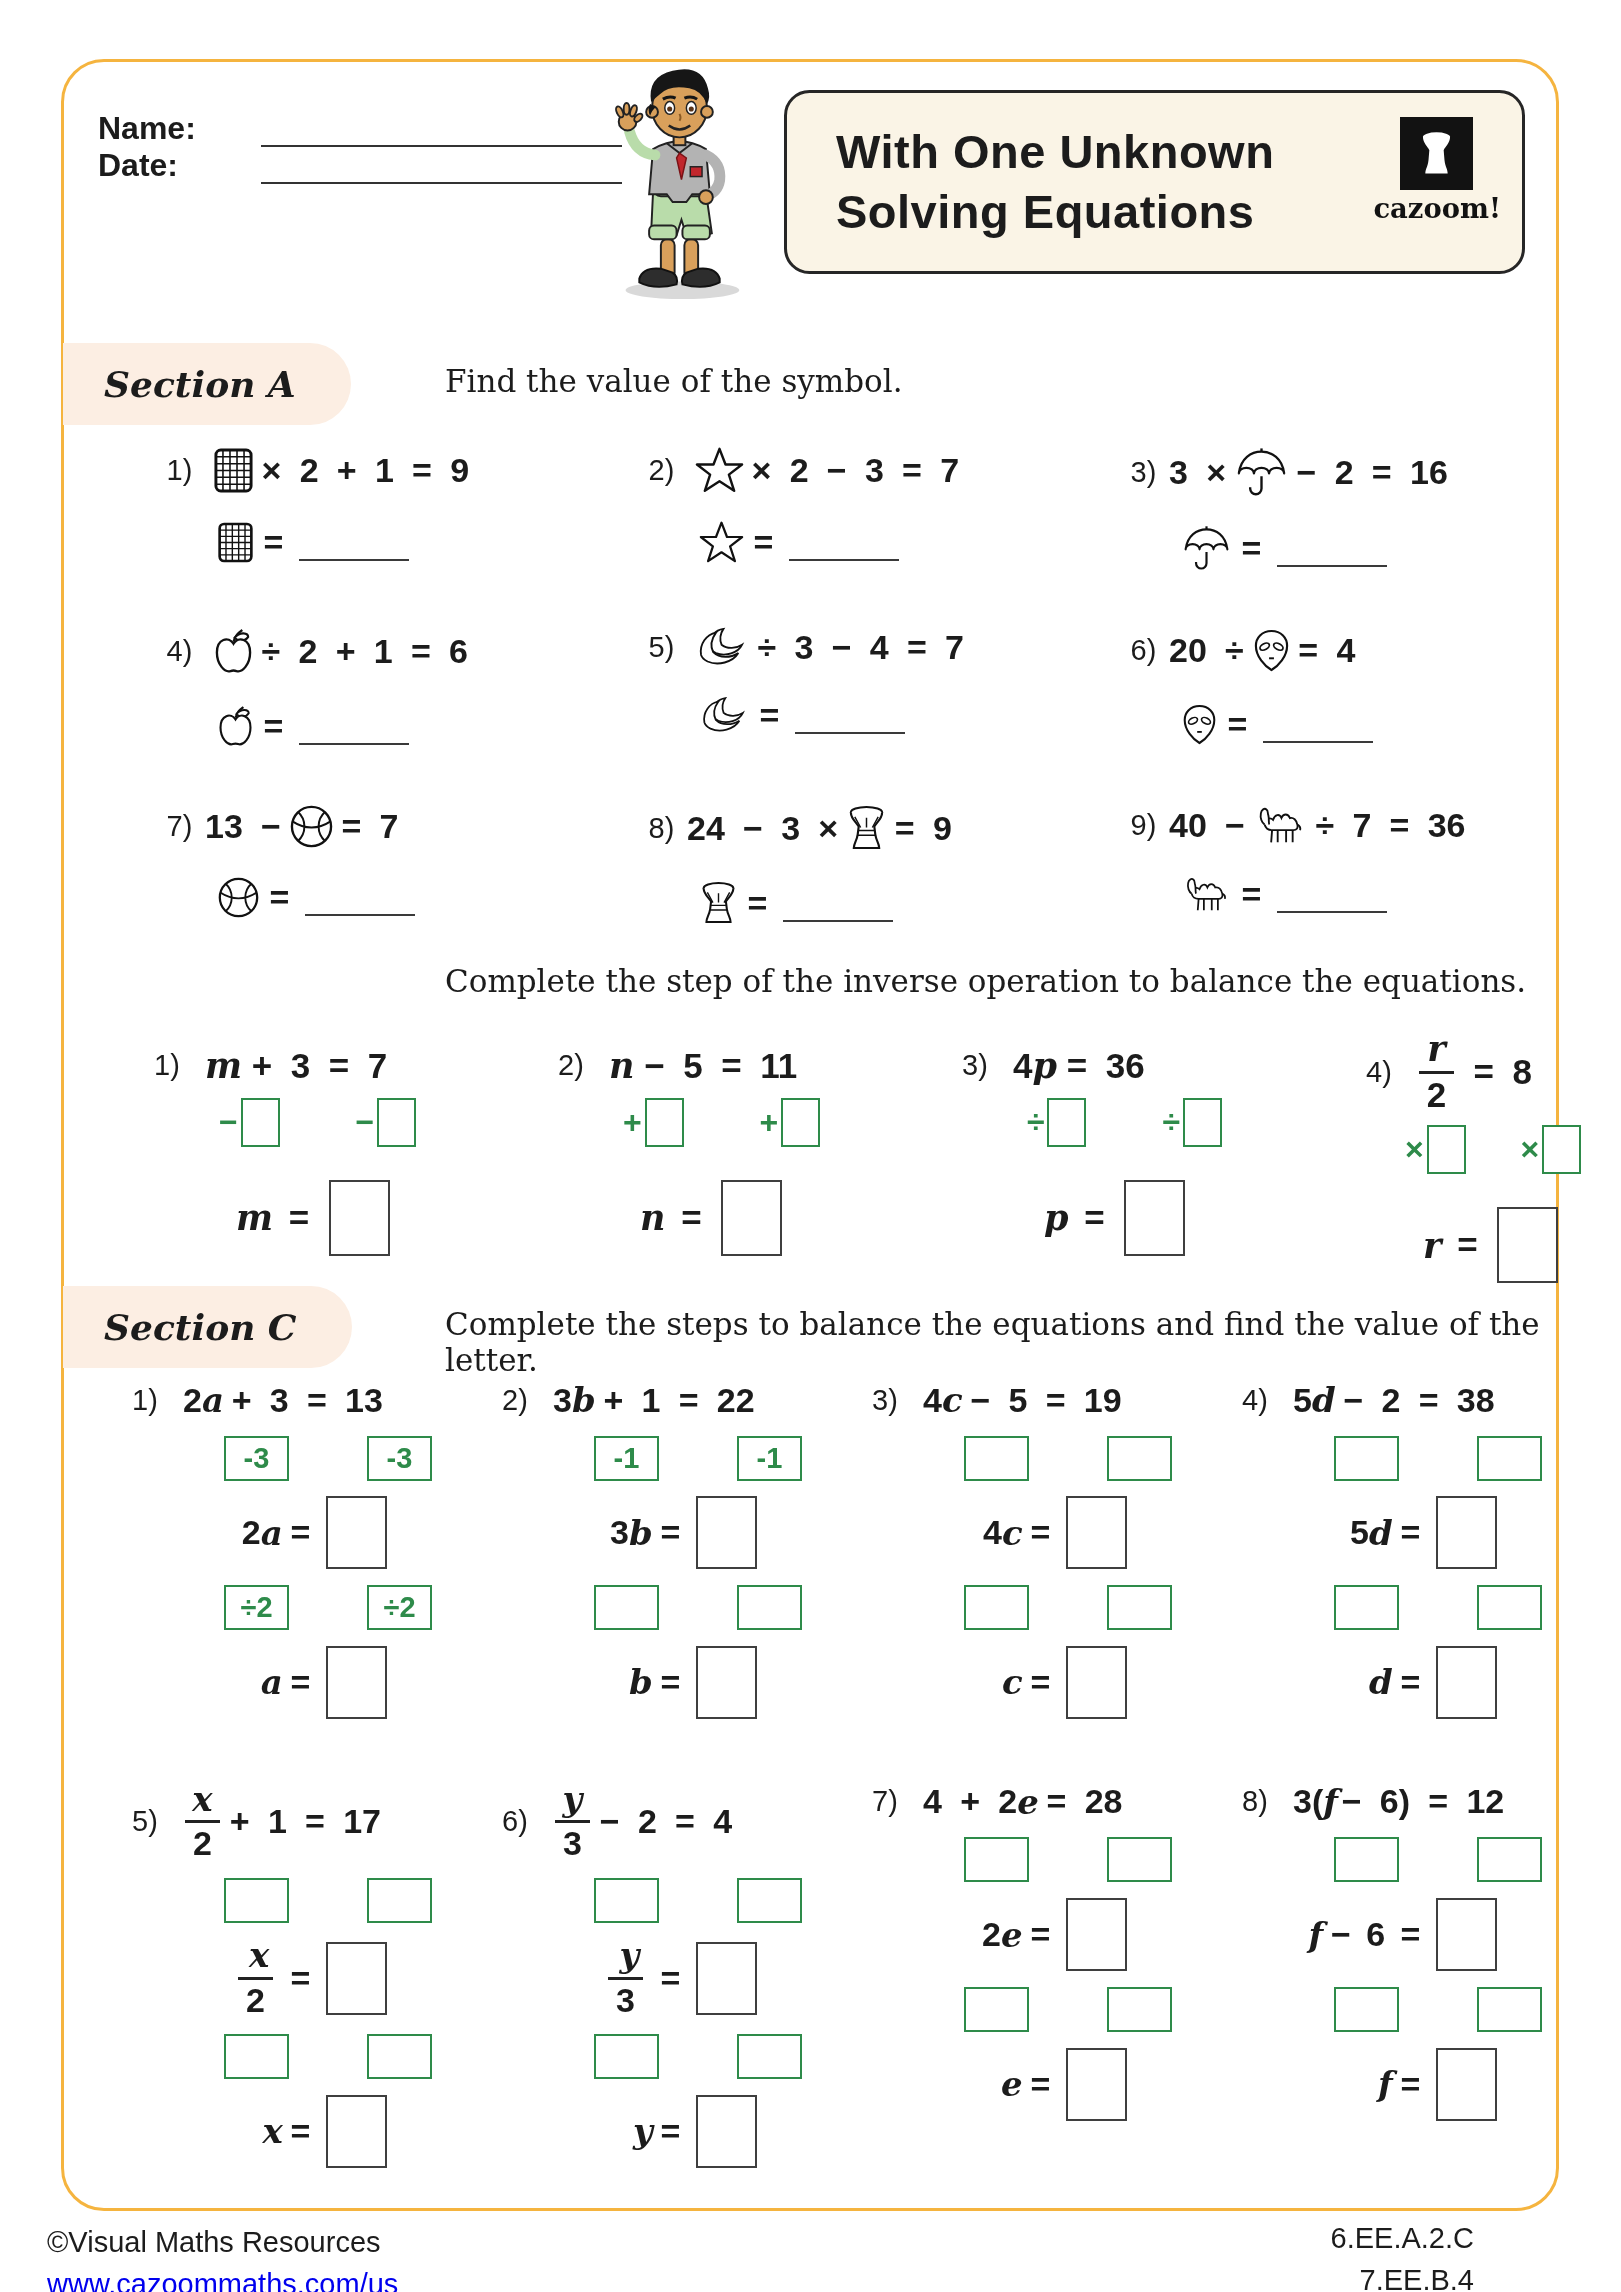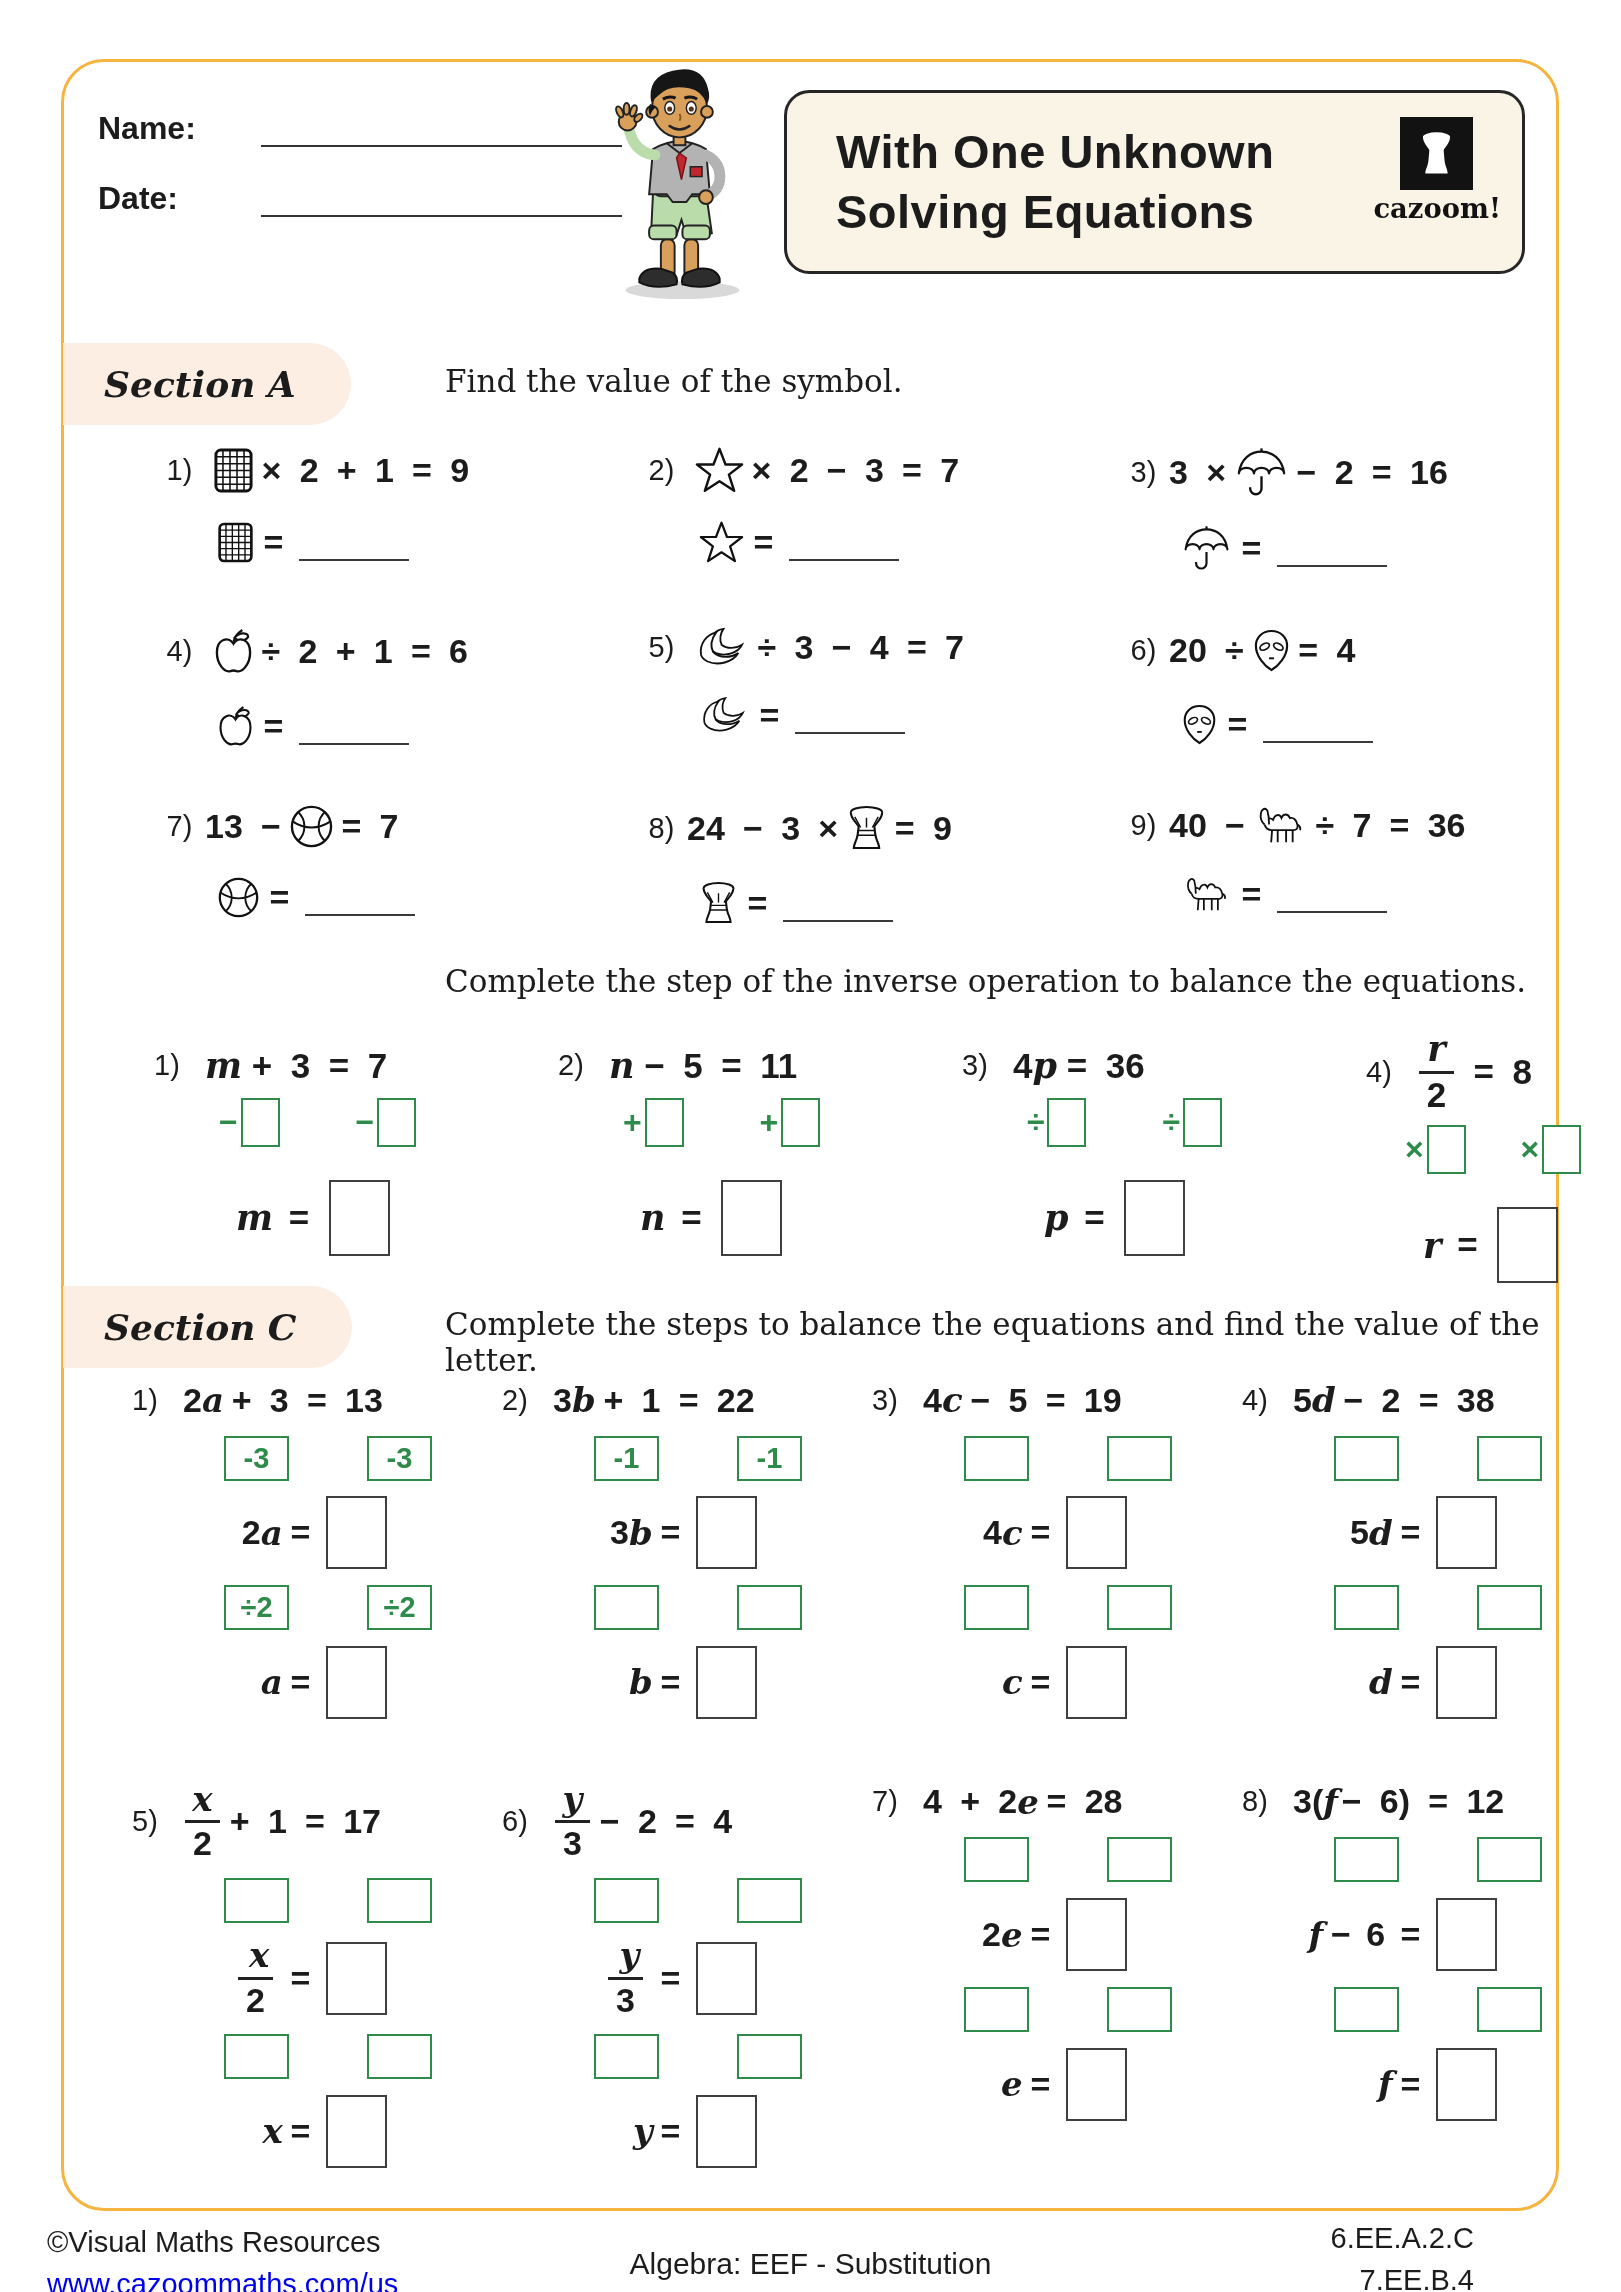--- a/index.html
+++ b/index.html
@@ -12,21 +12,21 @@
   }
   *{margin:0;padding:0;box-sizing:border-box;}
   body{background:#fff;}
   #sheet{position:relative;width:1621px;height:2293px;background:#fff;overflow:hidden;
          font-family:"Liberation Sans",sans-serif;color:var(--ink);}
   .frame{position:absolute;left:61px;top:59px;width:1498px;height:2152px;
          border:3.9px solid var(--gold);border-radius:43px;}
 
   
   .namedate{position:absolute;left:98px;top:110px;}
-  .nd-row{display:flex;align-items:flex-start;margin-bottom:33px;}
+  .nd-row{display:flex;align-items:flex-start;}
   .nd-label{font-size:32px;font-weight:700;width:116px;}
   .nd-line{width:361px;border-bottom:2.5px solid #333;height:37px;margin-left:47px;}
   .boy{position:absolute;left:596px;top:57px;}
   .titlebox{position:absolute;left:784px;top:90px;width:741px;height:184px;
             background:var(--cream);border:3.9px solid #262626;border-radius:25.5px;}
   .title-text{position:absolute;left:49px;top:29px;font-size:47px;font-weight:700;line-height:1.28;letter-spacing:0.5px;}
   .logo{position:absolute;right:21.6px;top:23.5px;width:127px;}
   .logo-square{width:73px;height:73px;background:#121212;margin:0 auto;display:flex;align-items:center;justify-content:center;}
   .logo-text{font-family:"DejaVu Serif",serif;font-weight:700;font-size:27.4px;color:#121212;margin-top:2px;}
 
@@ -759,19 +759,18 @@
             <span class="bbox"></span>
           </div>
       </div>
     </div>
   </div>
 
   <div class="footer-left">
     <div>©Visual Maths Resources</div>
     <div class="footer-link">www.cazoommaths.com/us</div>
   </div>
-  <div class="footer-center">Algebra: EEF - Substitution</div>
   <div class="footer-right">
     <div>6.EE.A.2.C</div>
     <div>7.EE.B.4</div>
   </div>
 </div>
 
 
 </body></html>

